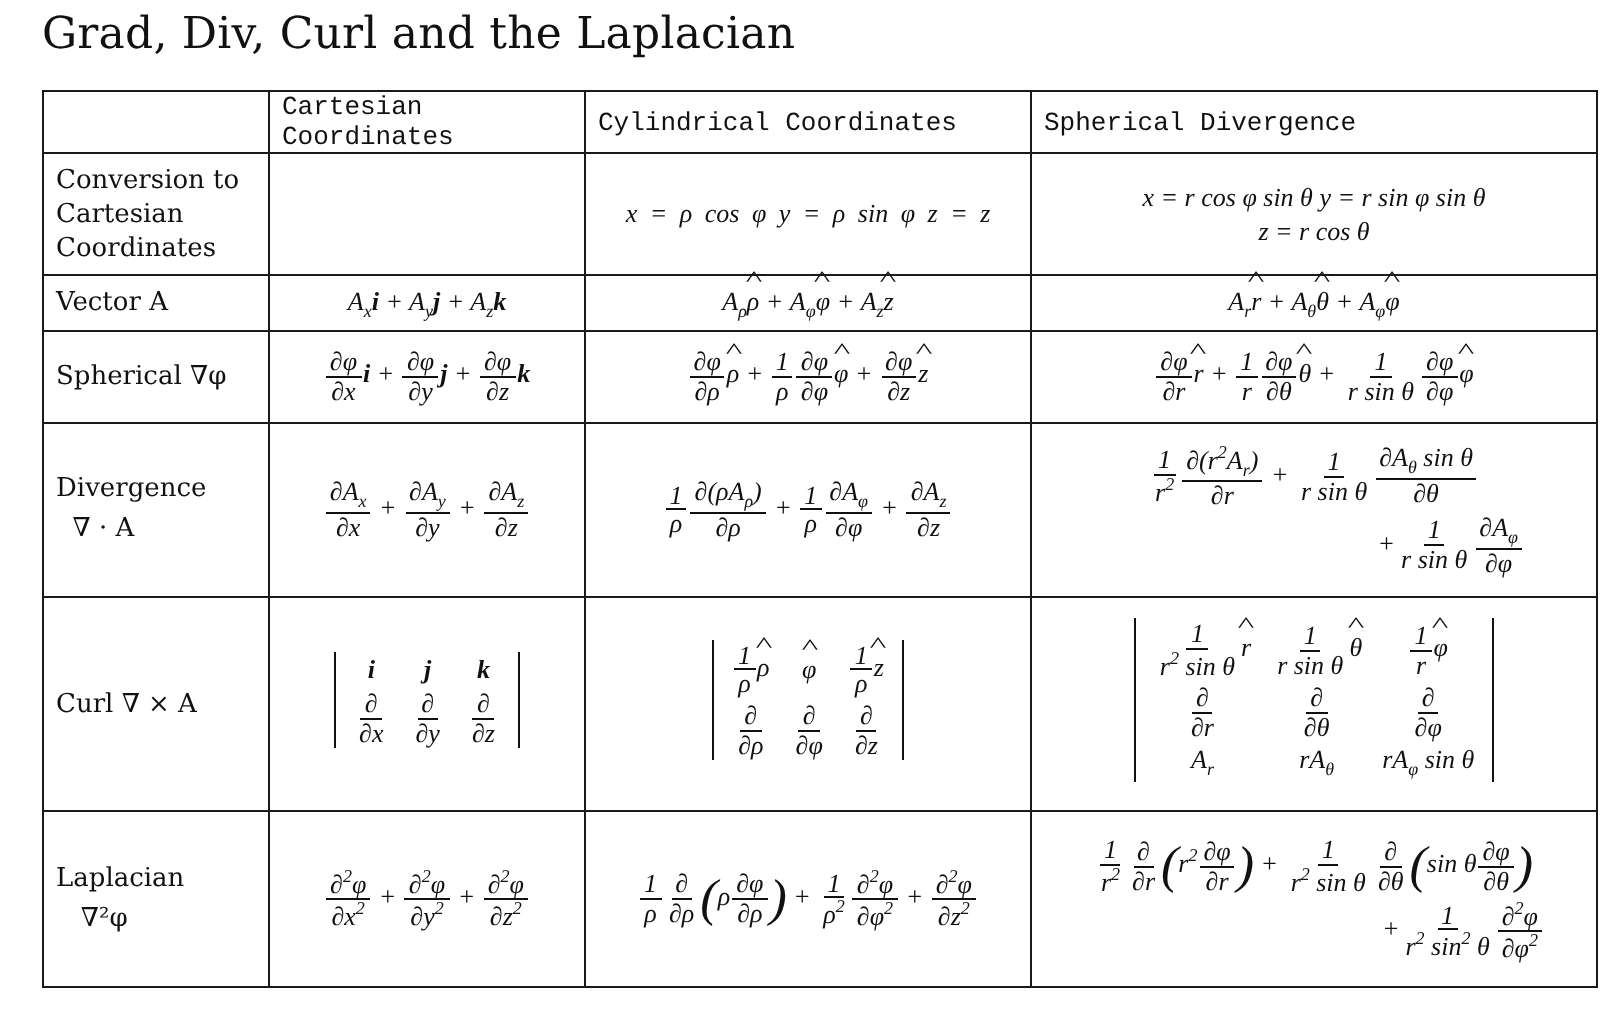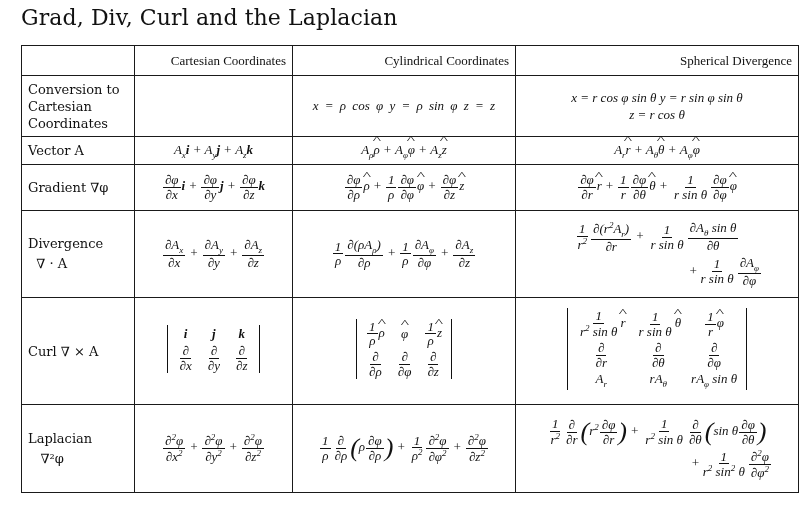--- a/index.html
+++ b/index.html
@@ -4,21 +4,21 @@
 <style>
   html, body { margin: 0; padding: 0; background: #ffffff; }
   body { width: 800px; height: 508px; position: relative; overflow: hidden;
          font-family: "DejaVu Serif", "Liberation Serif", serif; color: #111; }
   .title { position: absolute; left: 21px; top: 5px; font-size: 22px; font-weight: 500;
            font-family: "DejaVu Serif", serif; letter-spacing: 0.1px; }
   table.grid { position: absolute; left: 21px; top: 45px; border-collapse: collapse;
                table-layout: fixed; width: 777px; }
   table.grid td, table.grid th { border: 1.2px solid #1a1a1a; padding: 0 6px; vertical-align: middle;
                font-weight: normal; font-size: 13px; }
-  th { text-align: right; font-family: Liberation Serif, serif; font-size: 13px; }
+  th { text-align: left; font-family: Liberation Mono, monospace; font-size: 13px; }
   td.rowlabel { text-align: left; font-size: 13px; line-height: 17px; margin-top: 19px; }
   td.math { text-align: center; font-family: "Liberation Serif", "DejaVu Serif", serif; font-size: 14px; }
   .i { font-style: italic; }
   .fr { display: inline-flex; flex-direction: column; align-items: center; vertical-align: middle;
         margin: 0 1px; line-height: 1.05; }
   .fr > .n { border-bottom: 1px solid #111; padding: 0 2px; }
   .fr > .d { padding: 0 2px; }
   .hat { position: relative; display: inline-block; }
   .hat::before { content: "^"; position: absolute; top: -9px; left: 50%; transform: translateX(-50%) scaleX(1.6);
                  font-size: 11px; font-style: normal; }
@@ -66,21 +66,21 @@
   </tr>
 
   <tr style="height:28px">
     <td class="rowlabel">Vector A</td>
     <td class="math i">A<sub>x</sub><b>i</b> + A<sub>y</sub><b>j</b> + A<sub>z</sub><b>k</b></td>
     <td class="math i">A<sub>ρ</sub><span class="hat">ρ</span> + A<sub>φ</sub><span class="hat">φ</span> + A<sub>z</sub><span class="hat">z</span></td>
     <td class="math i">A<sub>r</sub><span class="hat">r</span> + A<sub>θ</sub><span class="hat">θ</span> + A<sub>φ</sub><span class="hat">φ</span></td>
   </tr>
 
   <tr style="height:46px">
-    <td class="rowlabel">Gradient ∇φ</td>
+    <td class="rowlabel">Spherical ∇φ</td>
     <td class="math i">
       <span class="fr">
             <span class="n">∂φ</span>
             <span class="d">∂x</span>
           </span><b>i</b> +
       <span class="fr">
             <span class="n">∂φ</span>
             <span class="d">∂y</span>
           </span><b>j</b> +
       <span class="fr">

